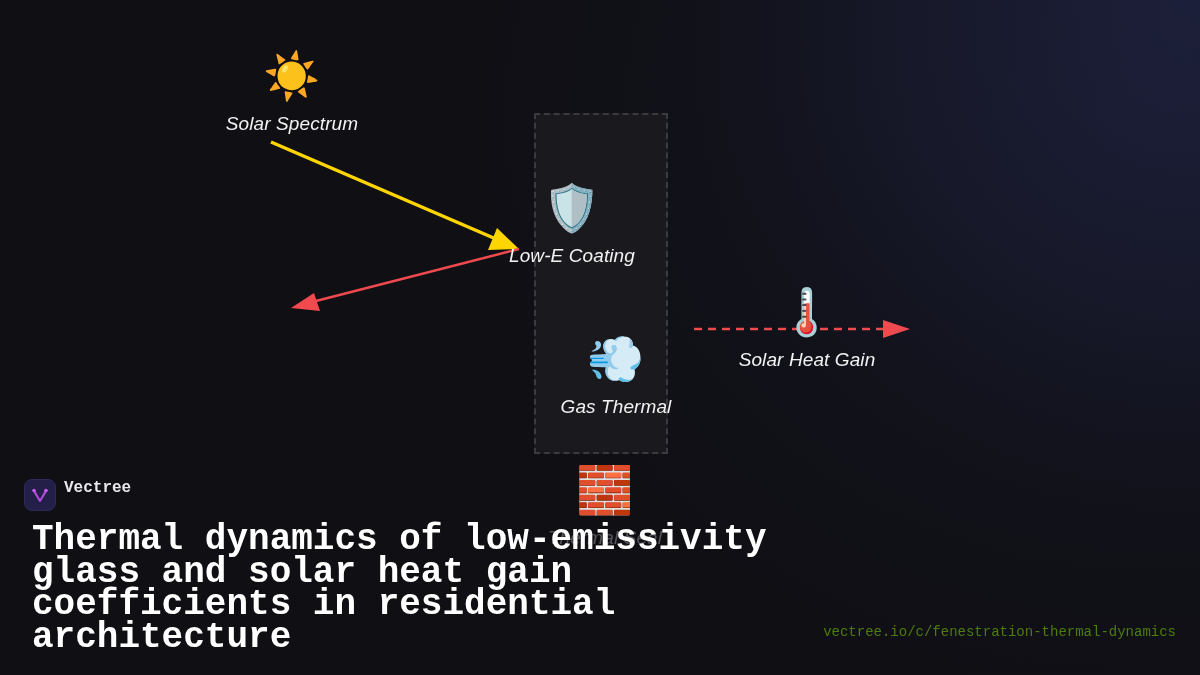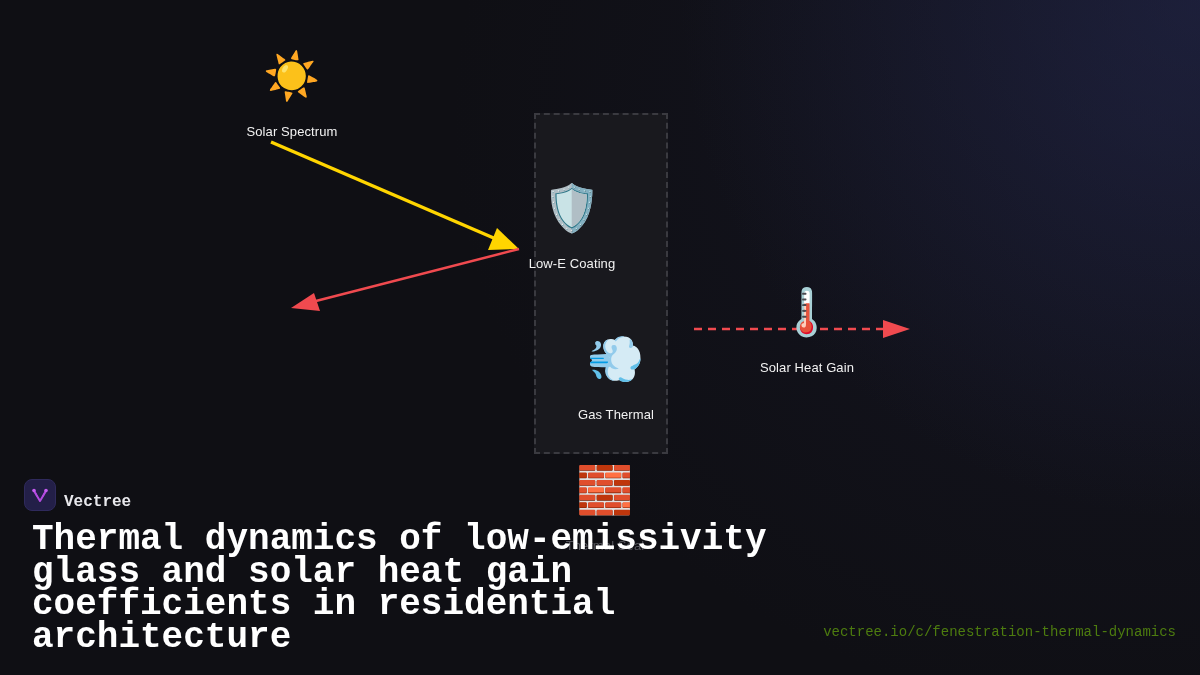--- a/index.html
+++ b/index.html
@@ -44,36 +44,37 @@
       align-items: center;
       transform: translateX(-50%);
     }
     .node .glyph {
       font-size: 46px;
       line-height: 56px;
       height: 56px;
       font-family: "DejaVu Sans", sans-serif;
     }
     .node .label {
-      margin-top: 20px;
-      font-size: 13px;
+      margin-top: 9px;
+      font-size: 19px;
       color: #f2f2f2;
       white-space: nowrap;
       letter-spacing: 0.1px;
+      font-style: italic;
     }
     .arrows {
       position: absolute;
       left: 0; top: 0;
     }
     .brand {
       position: absolute;
       left: 24px;
       top: 479px;
       display: flex;
-      align-items: flex-end;
+      align-items: flex-start;
       gap: 8px;
     }
     .brand-logo {
       width: 32px;
       height: 32px;
       border-radius: 8px;
       background: #231f48;
       border: 1px solid #2f2a5c;
       box-sizing: border-box;
       display: flex;

